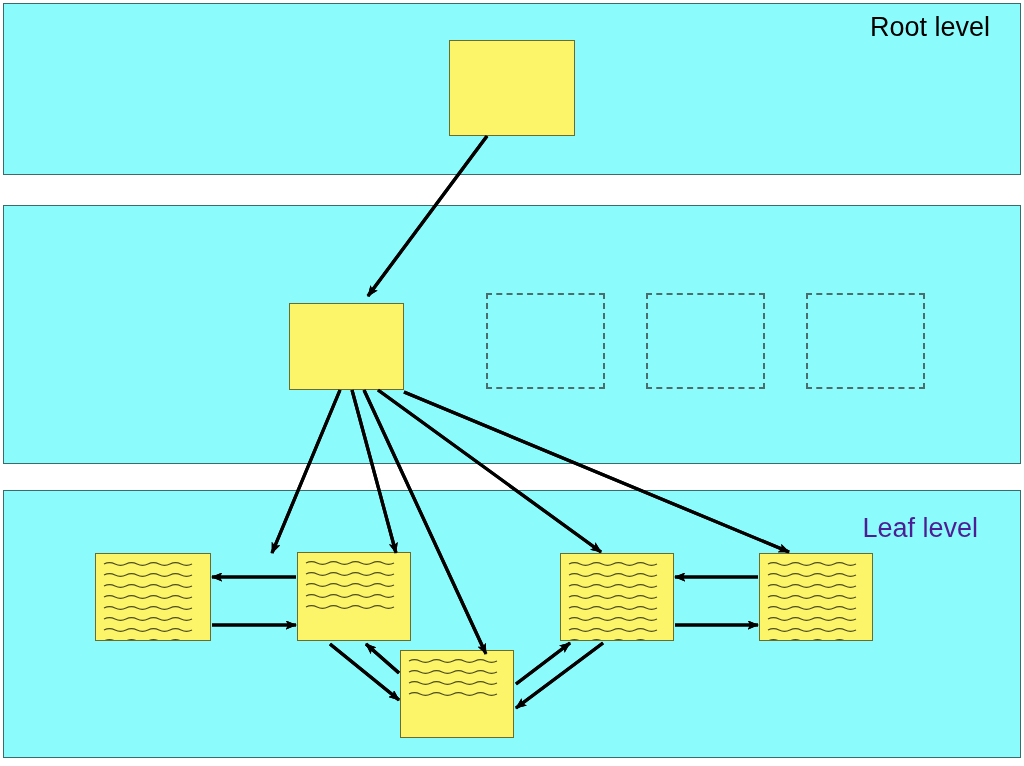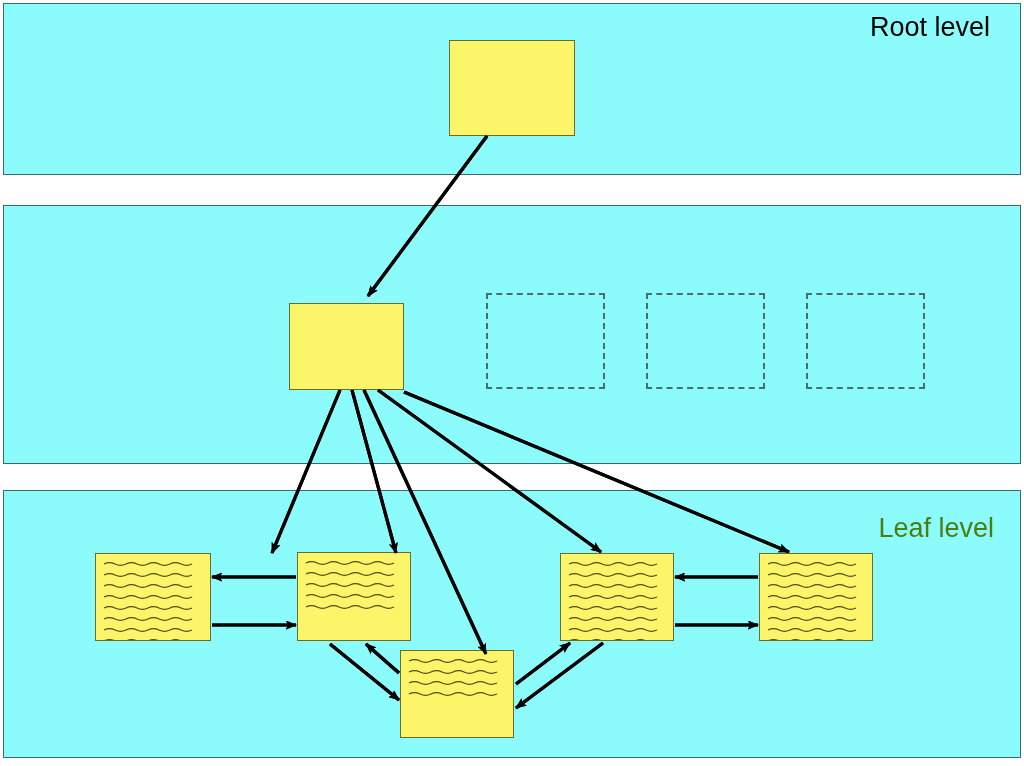--- a/index.html
+++ b/index.html
@@ -17,21 +17,21 @@
 </head>
 <body>
 
 <div class="stage">
 
   <div class="band" id="band-root" style="left: 3px; top: 3px; width: 1018px; height: 172px; background: rgb(140, 251, 251); border-color: rgb(59, 107, 107);"></div>
   <div class="band" id="band-intermediate" style="left: 3px; top: 205px; width: 1018px; height: 259px; background: rgb(140, 251, 251); border-color: rgb(59, 107, 107);"></div>
   <div class="band" id="band-leaf" style="left: 3px; top: 490px; width: 1018px; height: 268px; background: rgb(140, 251, 251); border-color: rgb(59, 107, 107);"></div>
 
   <div class="band-label" id="label-root" style="right: 34px; top: 14px; color: rgb(0, 0, 0);">Root level</div>
-  <div class="band-label" id="label-leaf" style="right: 30px; top: 515px; color: #4d7c0f; margin-left: 48px;">Leaf level</div>
+  <div class="band-label" id="label-leaf" style="right: 46px; top: 515px; color: #4c1d95; margin-left: 48px;">Leaf level</div>
 
   <svg class="lines" id="edge-layer" viewBox="0 0 1024 766">
     <defs>
       <marker id="arrowhead" markerWidth="11" markerHeight="9" refX="10.2" refY="4.5" orient="auto" markerUnits="userSpaceOnUse">
         <path d="M0,0 L11,4.5 L0,9 L2.4,4.5 z" fill="#000000"></path>
       </marker>
     </defs>
     <g id="edges-group">
         <line x1="487" y1="136" x2="368" y2="296" stroke="#000000" stroke-width="3.2" marker-end="url(#arrowhead)"></line>
         <line x1="340" y1="390" x2="272" y2="553" stroke="#000000" stroke-width="3.2" marker-end="url(#arrowhead)"></line>

